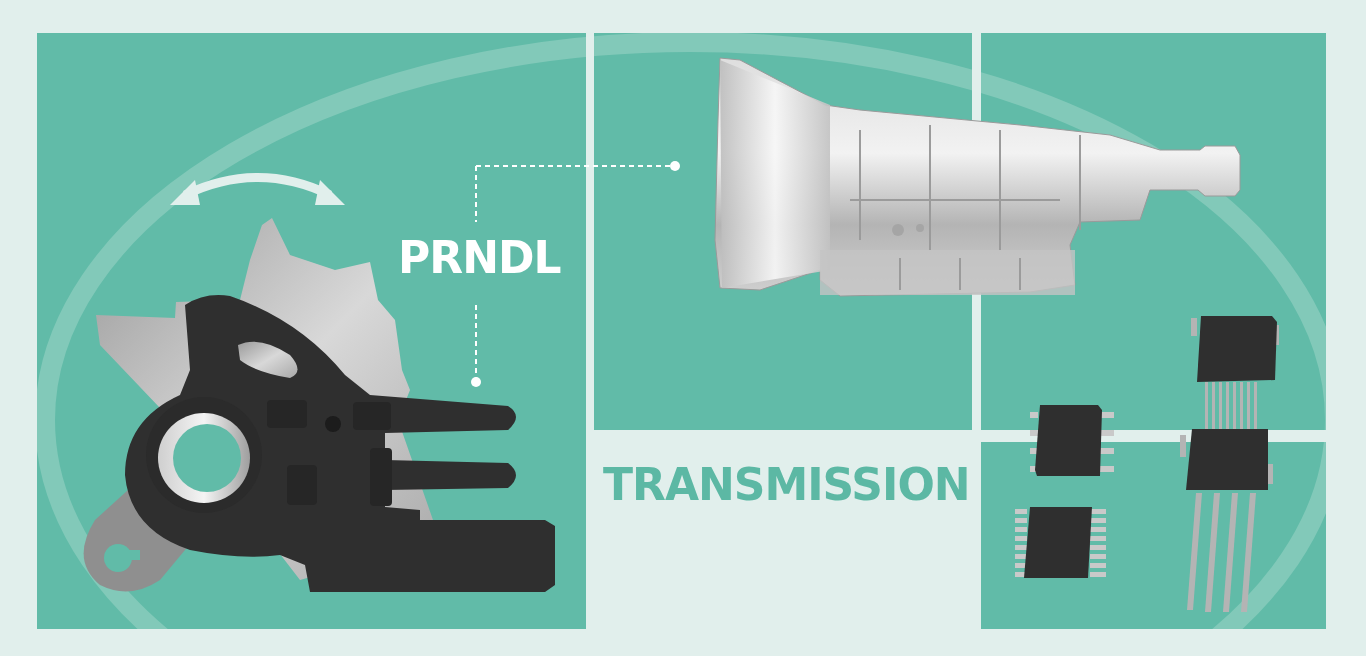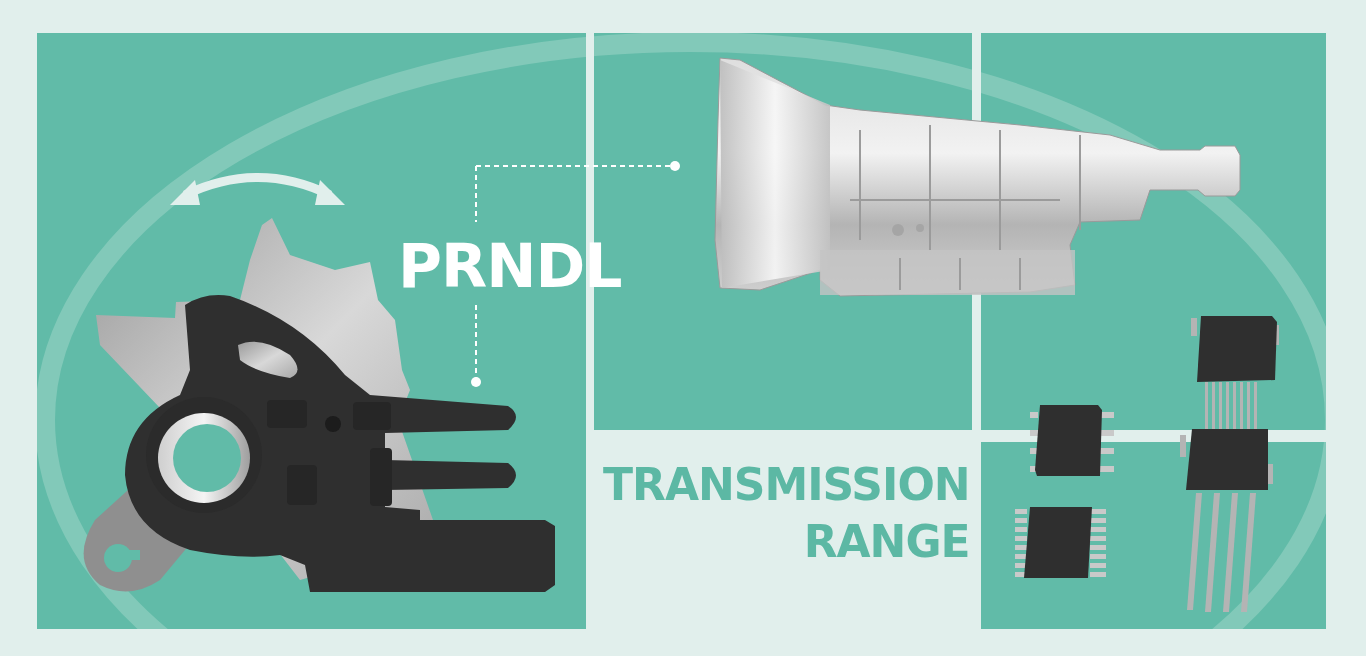--- a/index.html
+++ b/index.html
@@ -3,23 +3,23 @@
 <meta charset="utf-8">
 <style>
   html, body { margin:0; padding:0; }
   body { width:1366px; height:656px; background:#e1efec; position:relative; overflow:hidden; font-family:"DejaVu Sans", sans-serif; }
   .panel { position:absolute; background:#61bba8; overflow:hidden; }
   #p-left { left:37px; top:33px; width:549px; height:596px; }
   #p-mid { left:594px; top:33px; width:378px; height:397px; }
   #p-rt { left:981px; top:33px; width:345px; height:397px; }
   #p-rb { left:981px; top:442px; width:345px; height:187px; }
   .overlay { position:absolute; left:0; top:0; width:1366px; height:656px; pointer-events:none; }
-  .prndl { position:absolute; left:398px; top:236px; font-family:"DejaVu Sans", sans-serif; font-weight:bold; font-size:60px; color:#ffffff; letter-spacing:-1px; line-height:1; }
+  .prndl { position:absolute; left:398px; top:236px; font-family:"DejaVu Sans", sans-serif; font-weight:bold; font-size:44px; color:#ffffff; letter-spacing:-1px; line-height:1; }
   .title { position:absolute; left:603px; top:456px; font-family:"DejaVu Sans", sans-serif; font-weight:bold; font-size:44px; color:#5cb8a4; line-height:57px; letter-spacing:-1px; }
-  .title div { white-space:nowrap;text-align:right; }
+  .title div { white-space:nowrap; }
 </style>
 </head>
 <body>
 
 <div class="panel" id="p-left"></div>
 <div class="panel" id="p-mid"></div>
 <div class="panel" id="p-rt"></div>
 <div class="panel" id="p-rb"></div>
 
 <svg class="overlay" viewBox="0 0 1366 656">
@@ -174,14 +174,13 @@
     </g>
     <path d="M1201 316 L1272 316 L1277 322 L1275 380 L1197 382 Z" fill="#2f2f2f"></path>
     <path d="M1192 429 L1268 429 L1268 490 L1186 490 Z" fill="#2f2f2f"></path>
   </g>
 </svg>
 
 <div class="prndl">PRNDL</div>
 
 <div class="title">
   <div>TRANSMISSION</div>
-  <div>RANGE</div>
 </div>
 
 </body></html>

